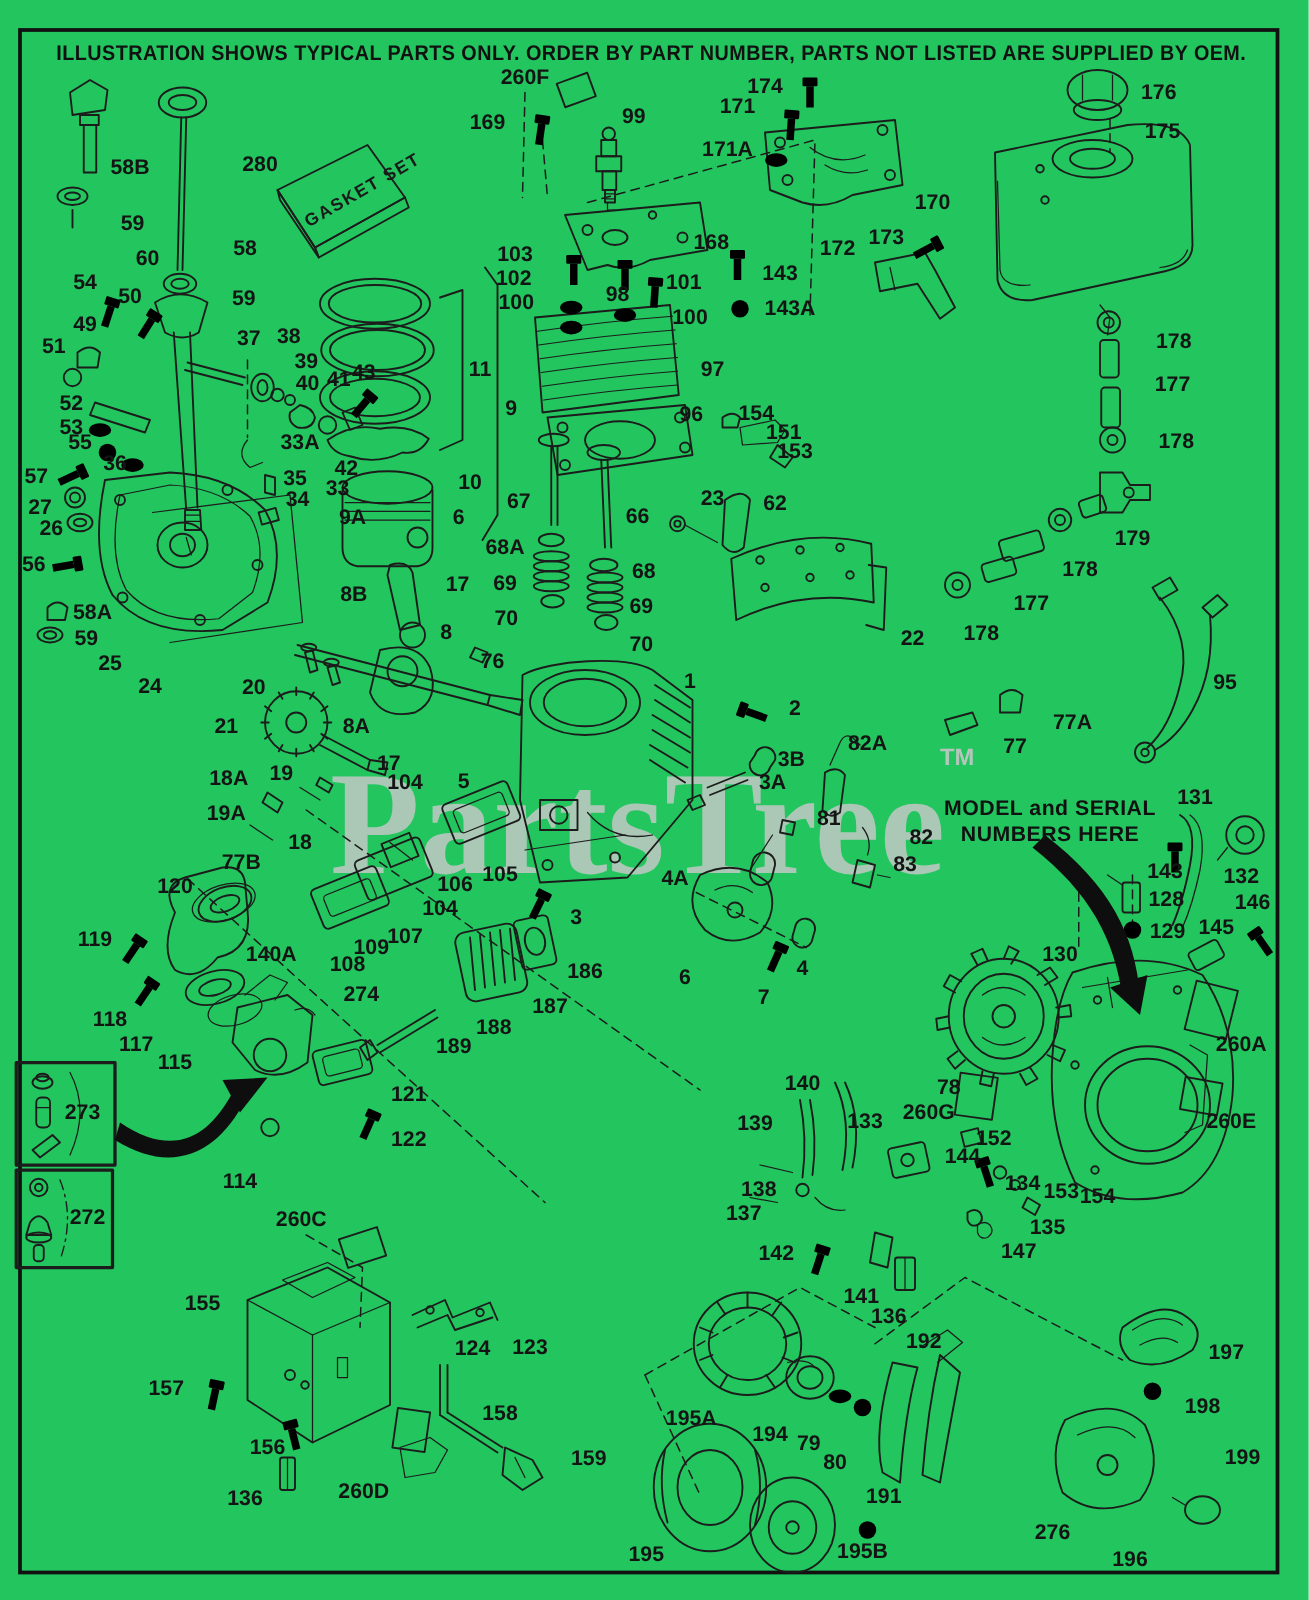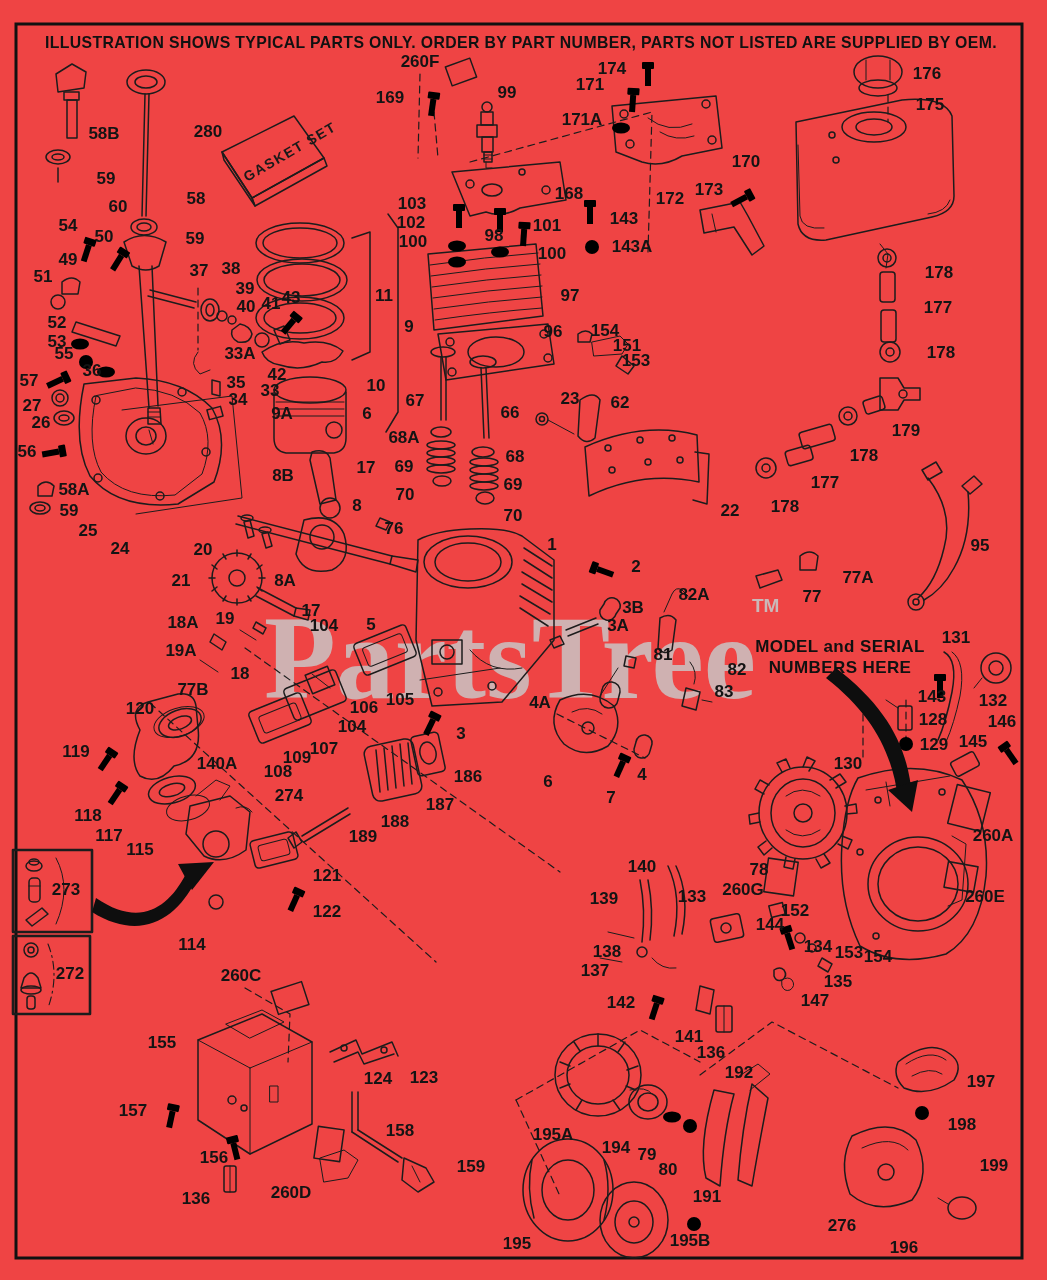--- a/index.html
+++ b/index.html
@@ -1,16 +1,16 @@
 <!DOCTYPE html>
 <html><head>
 <meta charset="utf-8">
 <style>
   html,body{margin:0;padding:0;background:#ffffff;}
-  .stage{position:relative;width:1047px;height:1280px;background:#ef4444;overflow:hidden;
+  .stage{position:relative;width:1047px;height:1280px;background:#22c55e;overflow:hidden;
          font-family:"Liberation Sans",sans-serif;}
   svg{position:absolute;left:0;top:0;}
   svg .lbl{font:bold 17px "Liberation Sans",sans-serif;fill:#141414;}
   svg .title-text{font:bold 17px "Liberation Sans",sans-serif;fill:#111;letter-spacing:.4px;}
   svg .ms-text{font:bold 17px "Liberation Sans",sans-serif;fill:#111;letter-spacing:.4px;}
   svg .wm{font:bold 118px "Liberation Serif",serif;fill:#c9c9c9;opacity:.82;}
   svg .wm-tm{font:bold 19px "Liberation Sans",sans-serif;fill:#c6c6c6;opacity:.9;}
   svg .gask{font:bold 14px "Liberation Sans",sans-serif;fill:#1a1a1a;letter-spacing:1.5px;}
   .art path,.art rect,.art ellipse,.art circle,.art line,.art polyline,.art polygon{
      stroke:#1c1c1c;stroke-width:1.5;fill:none;stroke-linecap:round;stroke-linejoin:round;}

